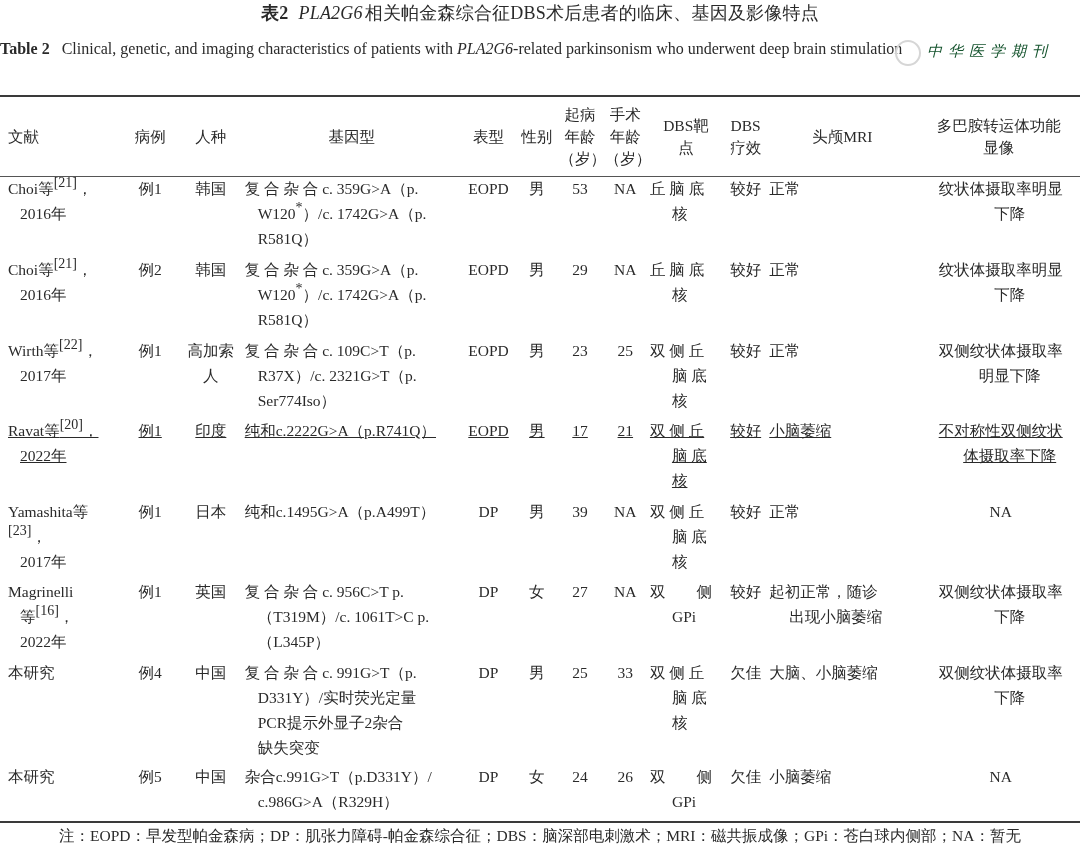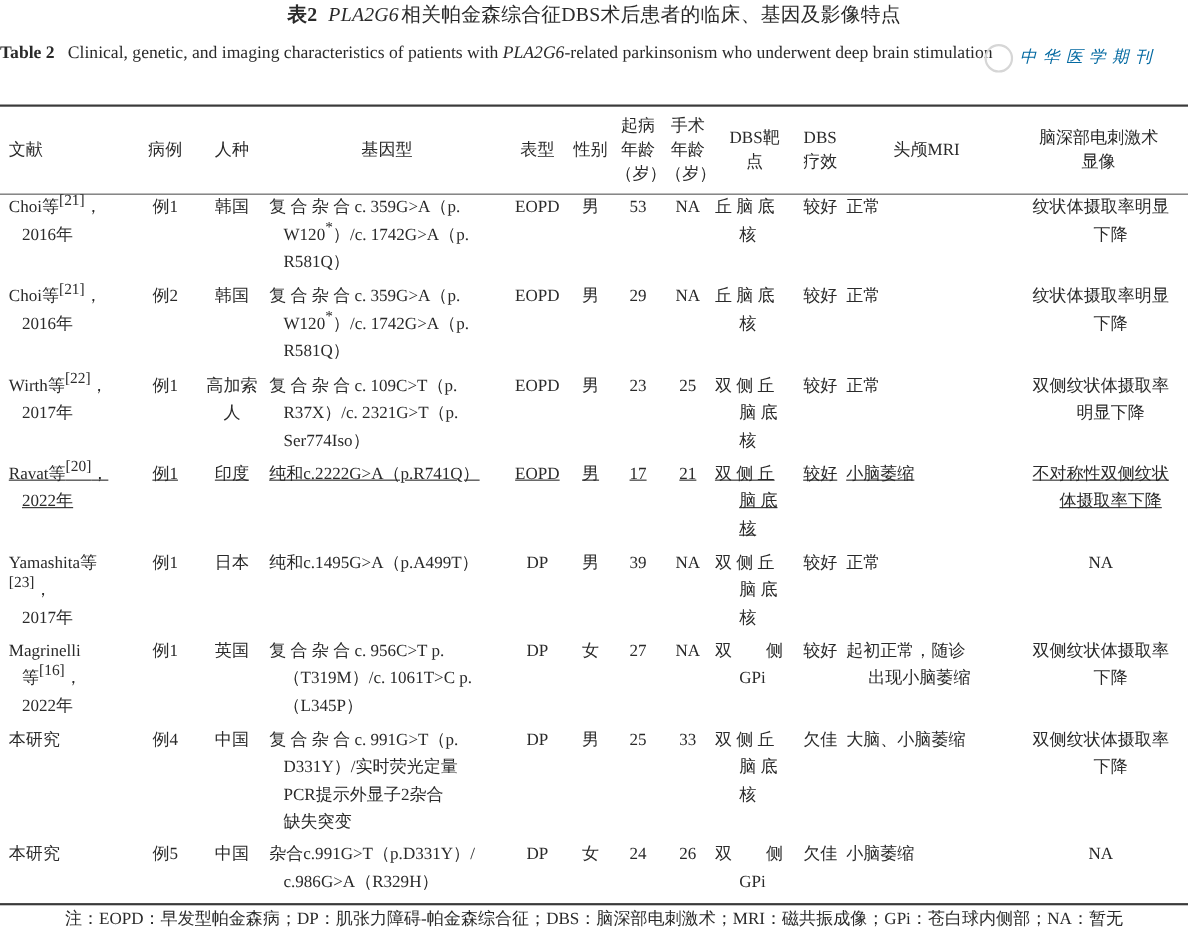--- a/index.html
+++ b/index.html
@@ -15,21 +15,21 @@
   .title-cn .lbl { font-weight: bold; margin-right: 10px; }
   .title-cn i { font-style: italic; margin-right: 2px; }
   .title-en {
     position: absolute; left: 0; top: 33px; width: 1080px; text-align: left;
     font-size: 16px; line-height: 31px;
   }
   .title-en .lbl { font-weight: bold; margin-right: 12px; }
   .title-en i { font-style: italic; }
   .watermark {
     position: absolute; left: 895px; top: 40px; width: 170px; height: 30px;
-    color: #0369a1; font-size: 15px; font-style: italic; letter-spacing: 6px;
+    color: #14532d; font-size: 15px; font-style: italic; letter-spacing: 6px;
     pointer-events: none;
   }
   .watermark .seal {
     display: inline-block; width: 22px; height: 22px; border: 2px solid #d6d6d6;
     border-radius: 50%; vertical-align: middle; margin-right: 6px;
   }
   .rule { position: absolute; left: 0; width: 1080px; background: #3a3a3a; }
   .rule-top { top: 95px; height: 2px; }
   .rule-head { top: 176px; height: 1px; background: #555; }
   .rule-bottom { top: 821px; height: 2px; }
@@ -116,21 +116,21 @@
       <th class="center">
         <div>DBS靶</div>
         <div>点</div>
       </th>
       <th class="center">
         <div>DBS</div>
         <div>疗效</div>
       </th>
       <th class="center">头颅MRI</th>
       <th class="center">
-        <div>脑深部电刺激术</div>
+        <div>多巴胺转运体功能</div>
         <div>显像</div>
       </th>
     </tr>
   </thead>
   <tbody id="tbody">
       <tr style="height: 81px;">
         <td class="c-ref"><span>Choi等</span><sup>[21]</sup>，<span class="line2">2016年</span></td>
         <td class="center">例1</td>
         <td class="center">
           <div>韩国</div>

